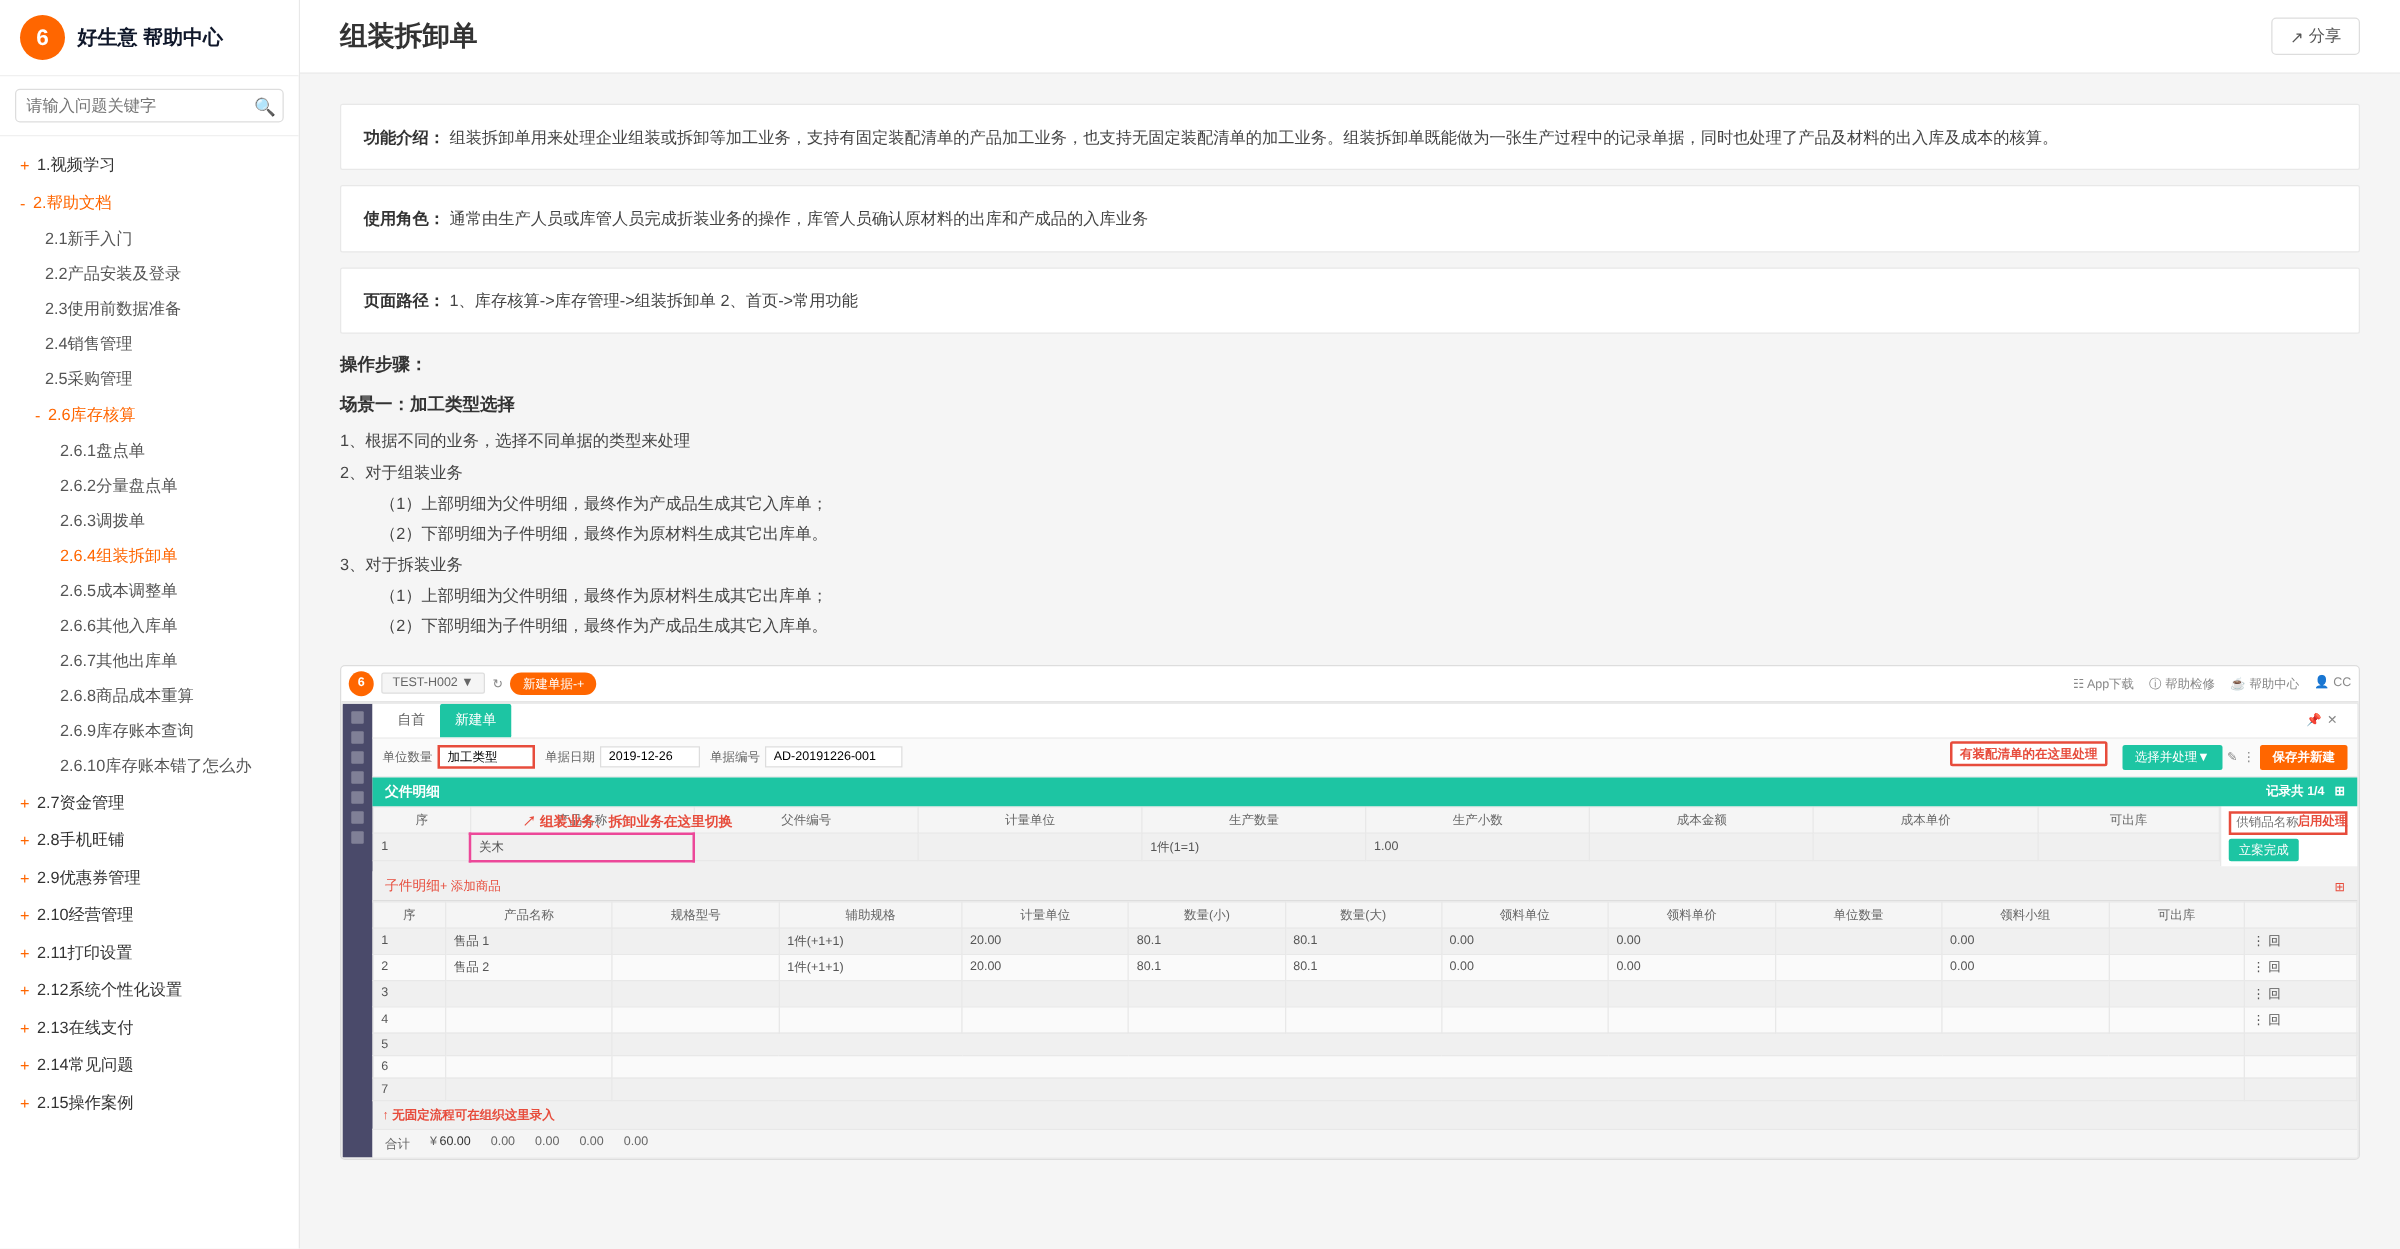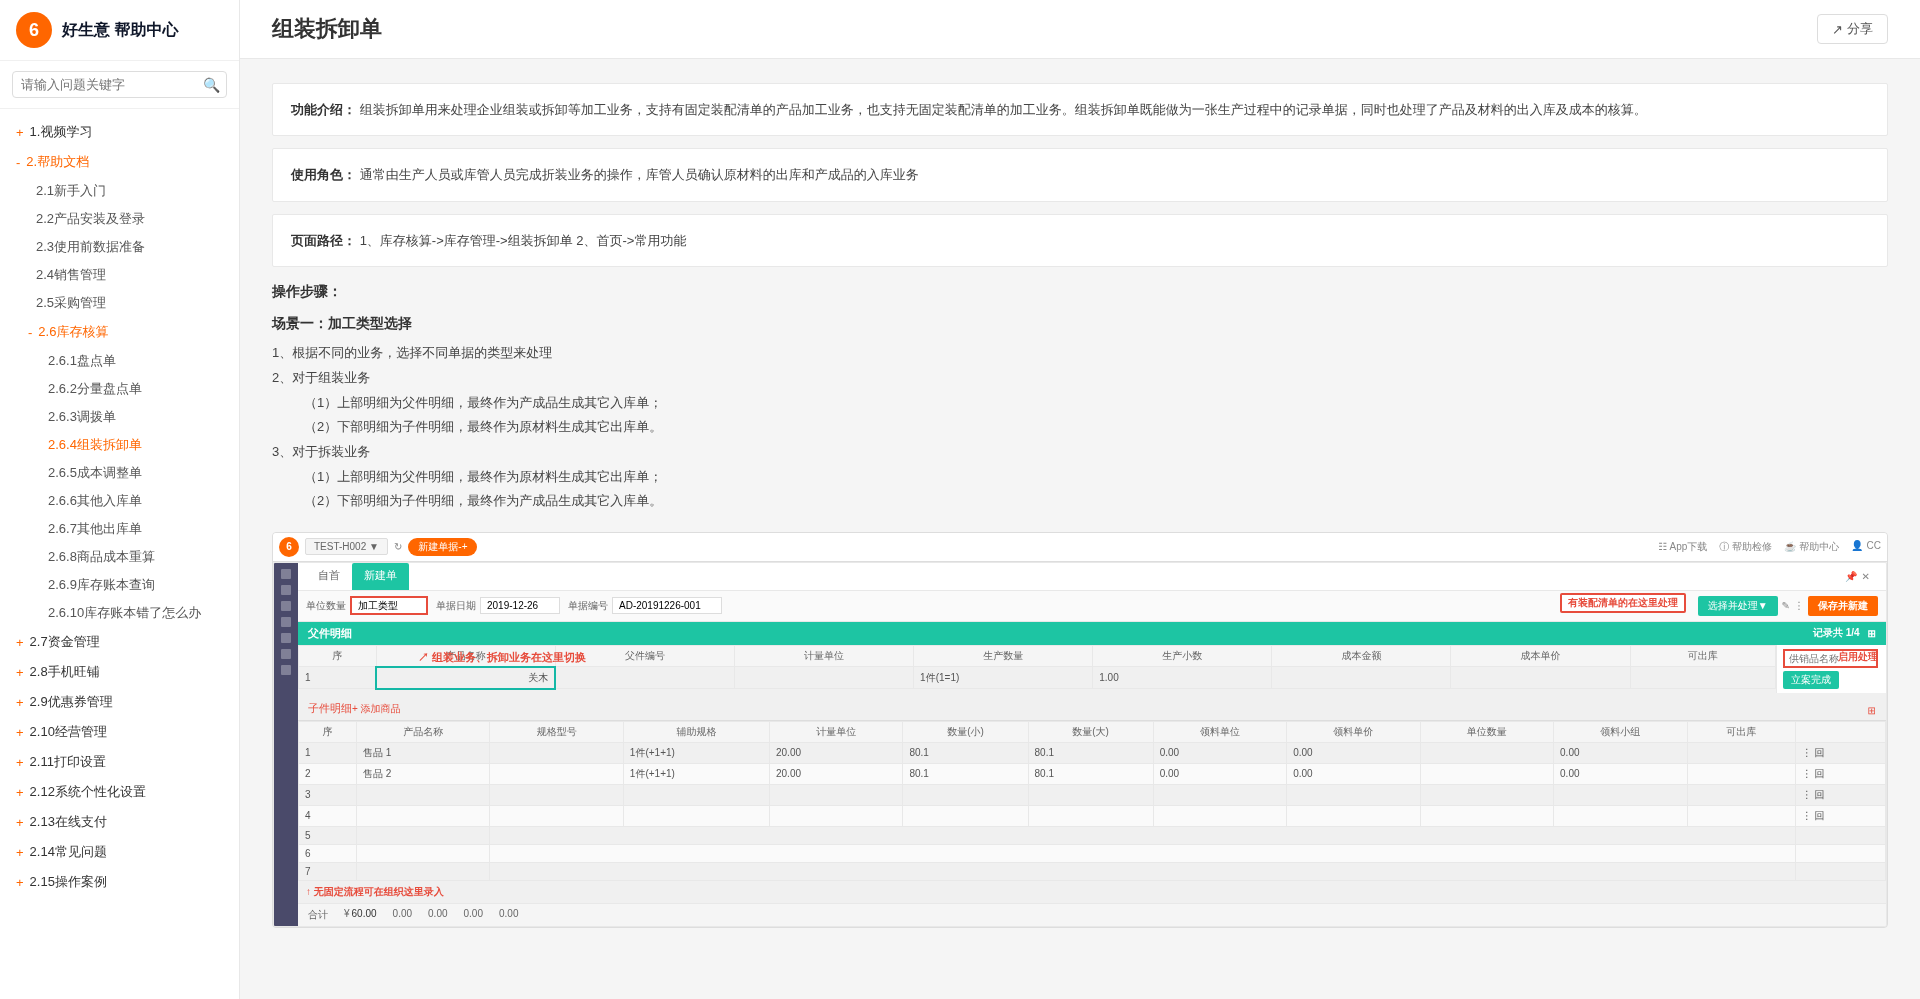--- a/index.html
+++ b/index.html
@@ -387,21 +387,21 @@
                       <th>生产数量</th>
                       <th>生产小数</th>
                       <th>成本金额</th>
                       <th>成本单价</th>
                       <th>可出库</th>
                     </tr>
                   </thead>
                   <tbody>
                     <tr>
                       <td>1</td>
-                      <td style="border:2px solid #14b8a6;text-align:right;">关木</td>
+                      <td style="border:2px solid #ec4899;">关木</td>
                       <td></td>
                       <td></td>
                       <td>1件(1=1)</td>
                       <td>1.00</td>
                       <td></td>
                       <td></td>
                       <td></td>
                     </tr>
                   </tbody>
                 </table>

